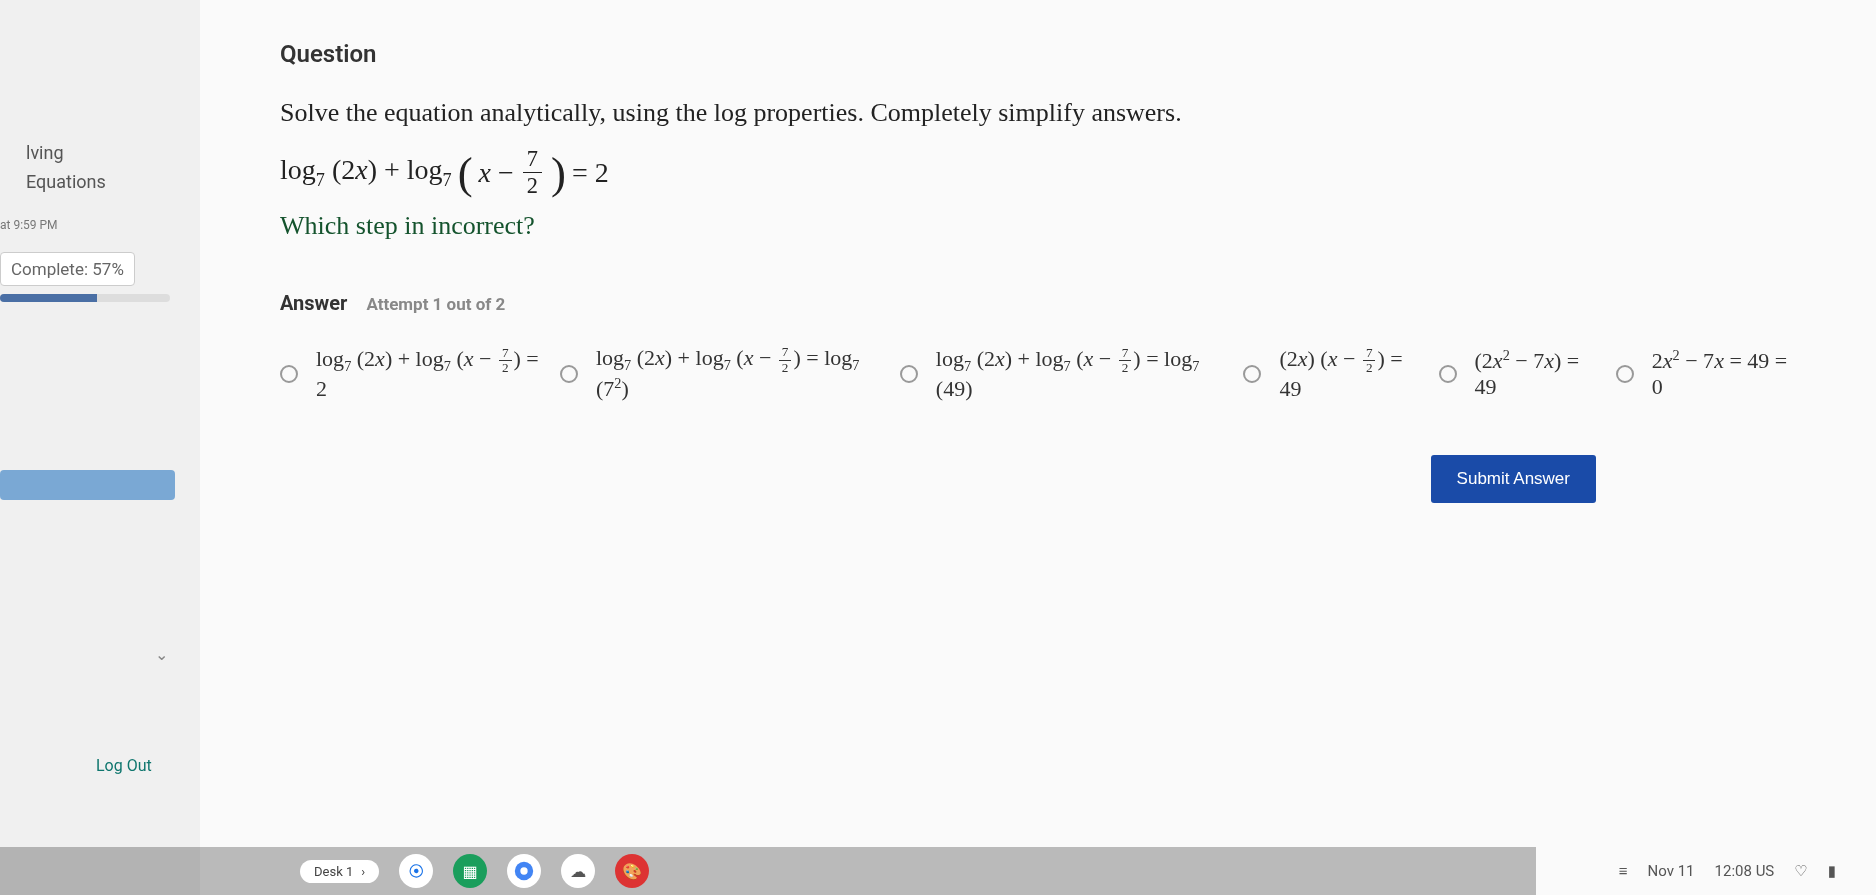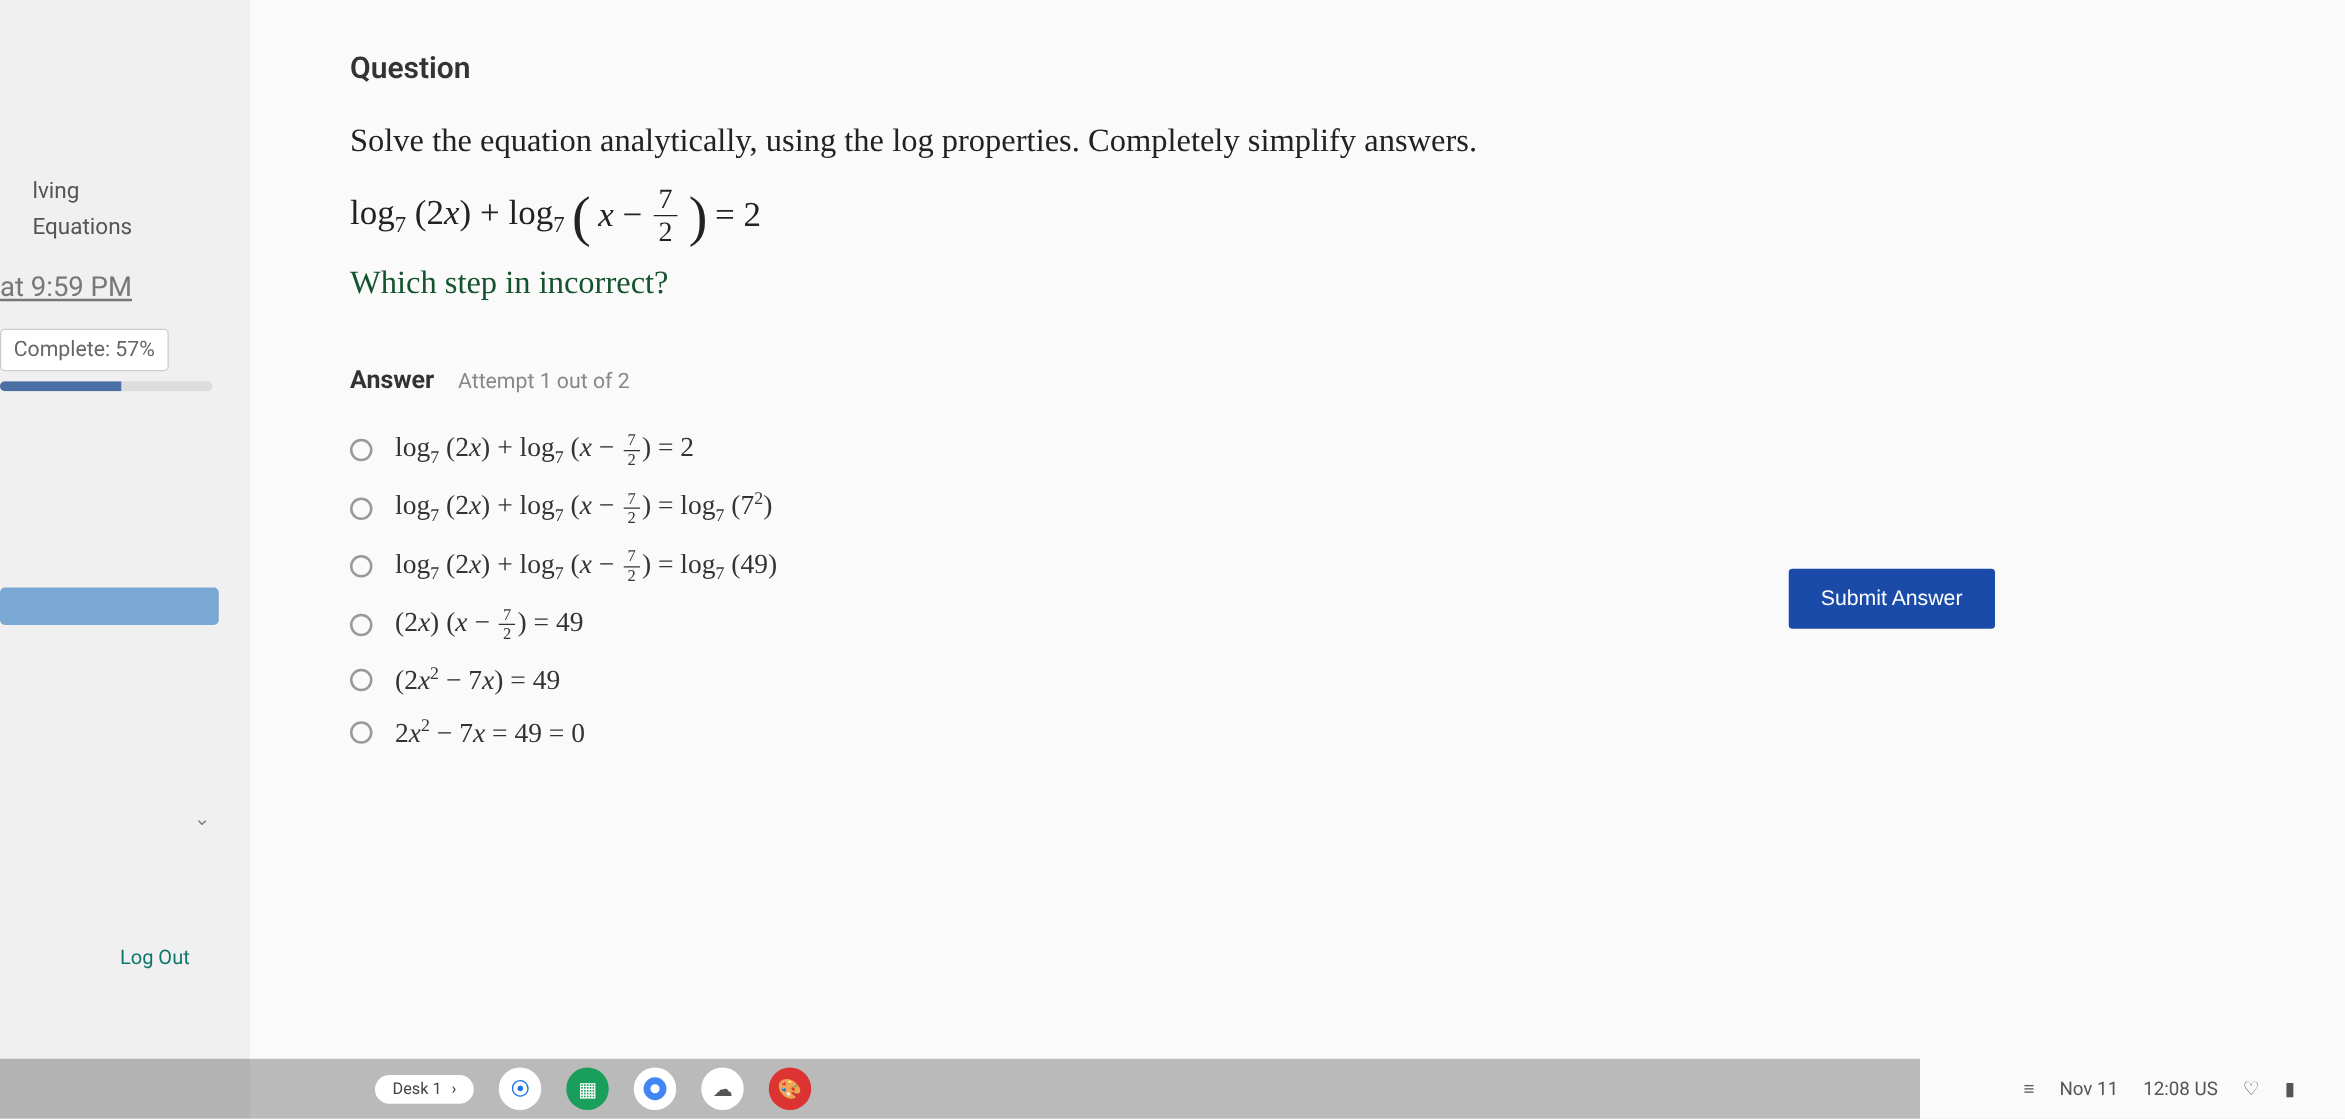--- a/index.html
+++ b/index.html
@@ -24,23 +24,22 @@
     position: relative;
   }
   .sidebar-item {
     color: #555;
     font-size: 18px;
     margin-bottom: 4px;
     padding: 2px 26px;
   }
   .due-time {
     color: #777;
-    font-size: 22px;
+    font-size: 12px;
     margin-top: 20px;
-    text-decoration: underline;
   }
   .complete-box {
     background: #fff;
     border: 1px solid #ccc;
     border-radius: 4px;
     padding: 6px 10px;
     margin-top: 20px;
     font-size: 17px;
     color: #666;
     display: inline-block;
@@ -137,24 +136,24 @@
     color: #14532d;
     font-family: Georgia, serif;
     margin-bottom: 50px;
   }
   .answer-header {
     font-size: 20px;
     color: #333;
     margin-bottom: 30px;
   }
   .answer-header strong { font-weight: 700; margin-right: 14px; }
-  .attempt { color: #888; font-size: 17px; }
+  .attempt { color: #888; font-size: 17px; font-weight: bold; }
   .options {
     display: flex;
-    flex-direction: column;
+    flex-direction: row;
     gap: 16px;
   }
   .option {
     display: flex;
     align-items: center;
     gap: 18px;
     font-size: 22px;
     font-family: Georgia, serif;
     color: #333;
   }

